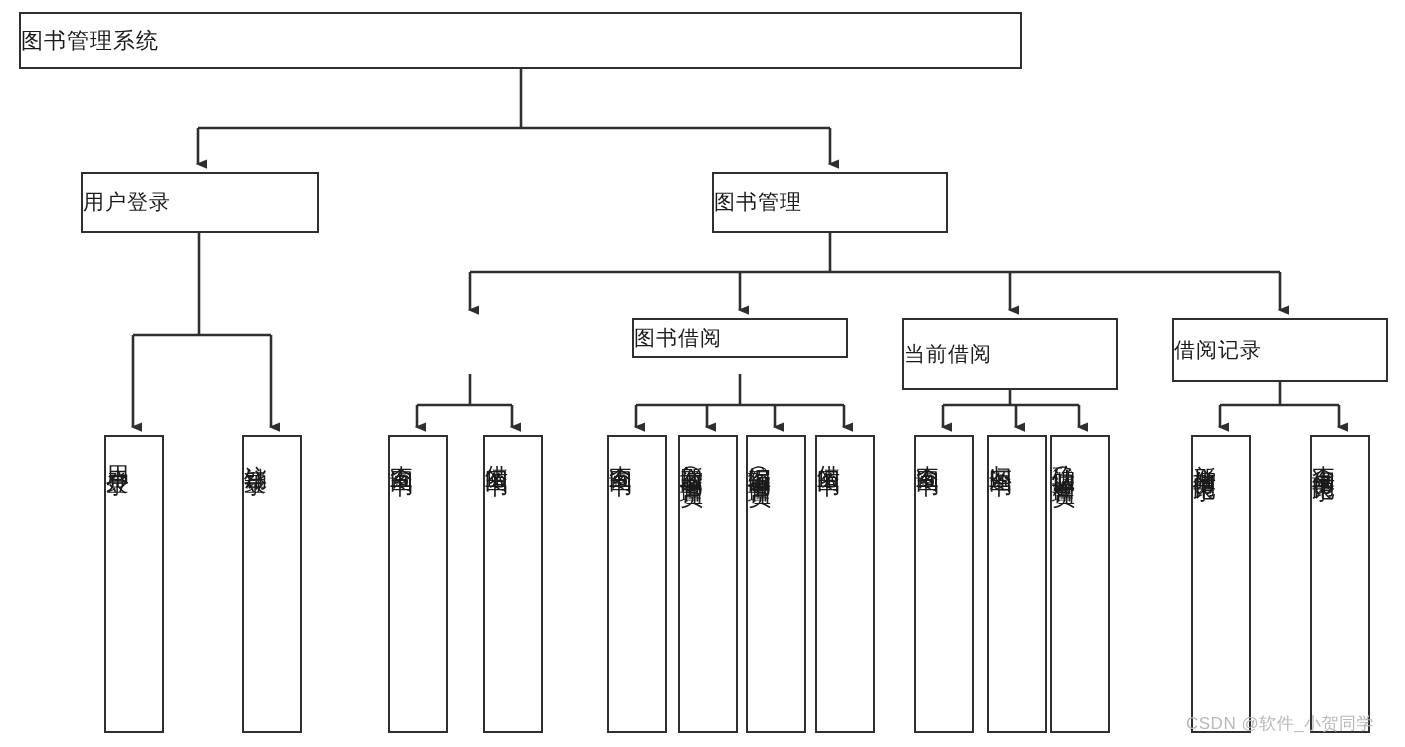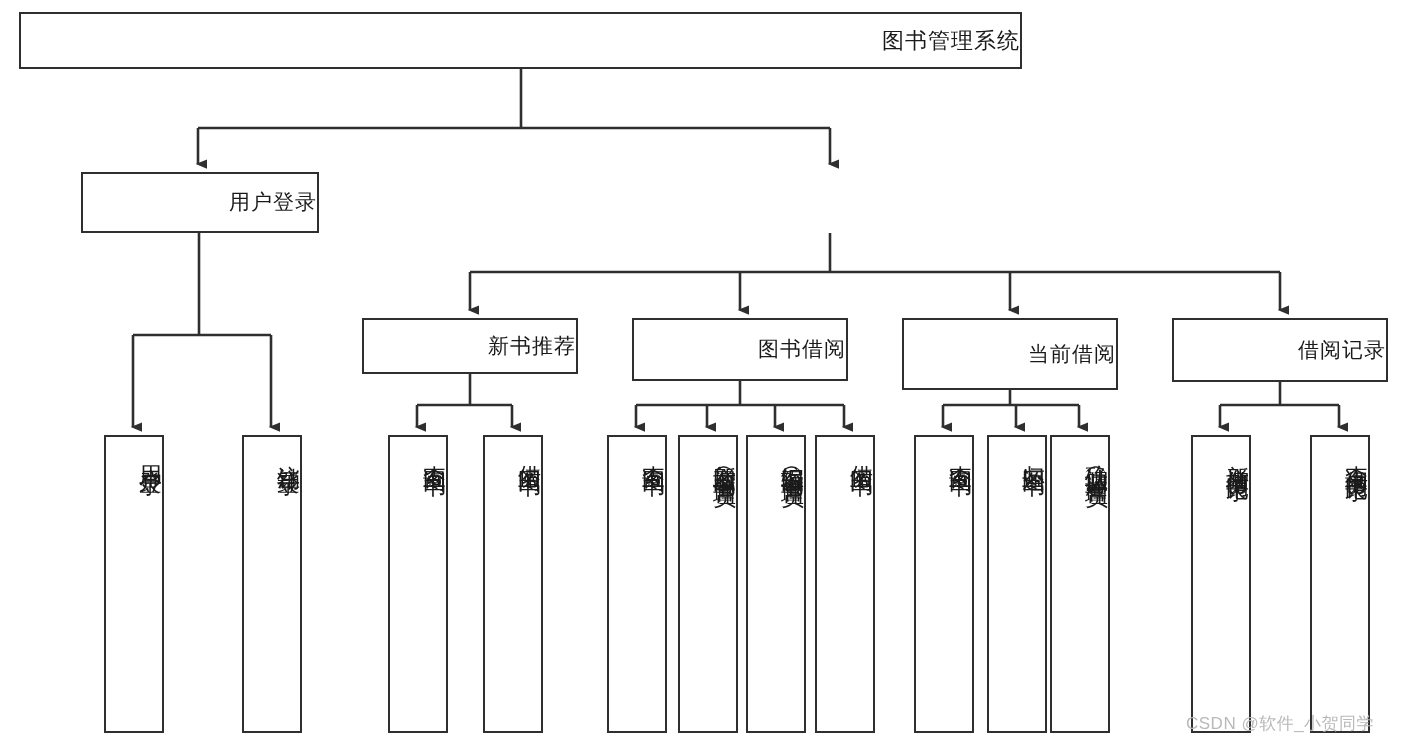--- a/index.html
+++ b/index.html
@@ -23,21 +23,21 @@
     height: 747px;
     pointer-events: none;
   }
   .node {
     position: absolute;
     box-sizing: border-box;
     background: #ffffff;
     border: 2.5px solid #2f2f2f;
     display: flex;
     align-items: center;
-    justify-content: flex-end;
+    justify-content: flex-start;
     color: #1a1a1a;
   }
   .node .lbl {
     display: block;
     text-align: center;
     line-height: 1.18;
   }
   
   .node.h .lbl {
     font-size: 21px;
@@ -124,25 +124,25 @@
     </g>
   </svg>
 
   <div class="node h root" style="left:19px; top:12px; width:1003px; height:57px;">
     <span class="lbl">图书管理系统</span>
   </div>
 
   <div class="node h" style="left:81px; top:172px; width:238px; height:61px;">
     <span class="lbl">用户登录</span>
   </div>
+  <div class="node h" style="left:712px; top:172px; width:236px; height:61px;">
+    <span class="lbl">图书管理</span>
+  </div>
 
-  <div class="node h" style="left:362px; top:318px; width:216px; height:56px;">
-    <span class="lbl">新书推荐</span>
-  </div>
-  <div class="node h" style="left:632px; top:318px; width:216px; height:63px;">
+  <div class="node h" style="left:632px; top:318px; width:216px; height:40px;">
     <span class="lbl">图书借阅</span>
   </div>
   <div class="node h" style="left:902px; top:318px; width:216px; height:72px;">
     <span class="lbl">当前借阅</span>
   </div>
   <div class="node h" style="left:1172px; top:318px; width:216px; height:64px;">
     <span class="lbl">借阅记录</span>
   </div>
 
   <div class="node v" style="left:104px; top:435px; width:60px; height:298px;">

